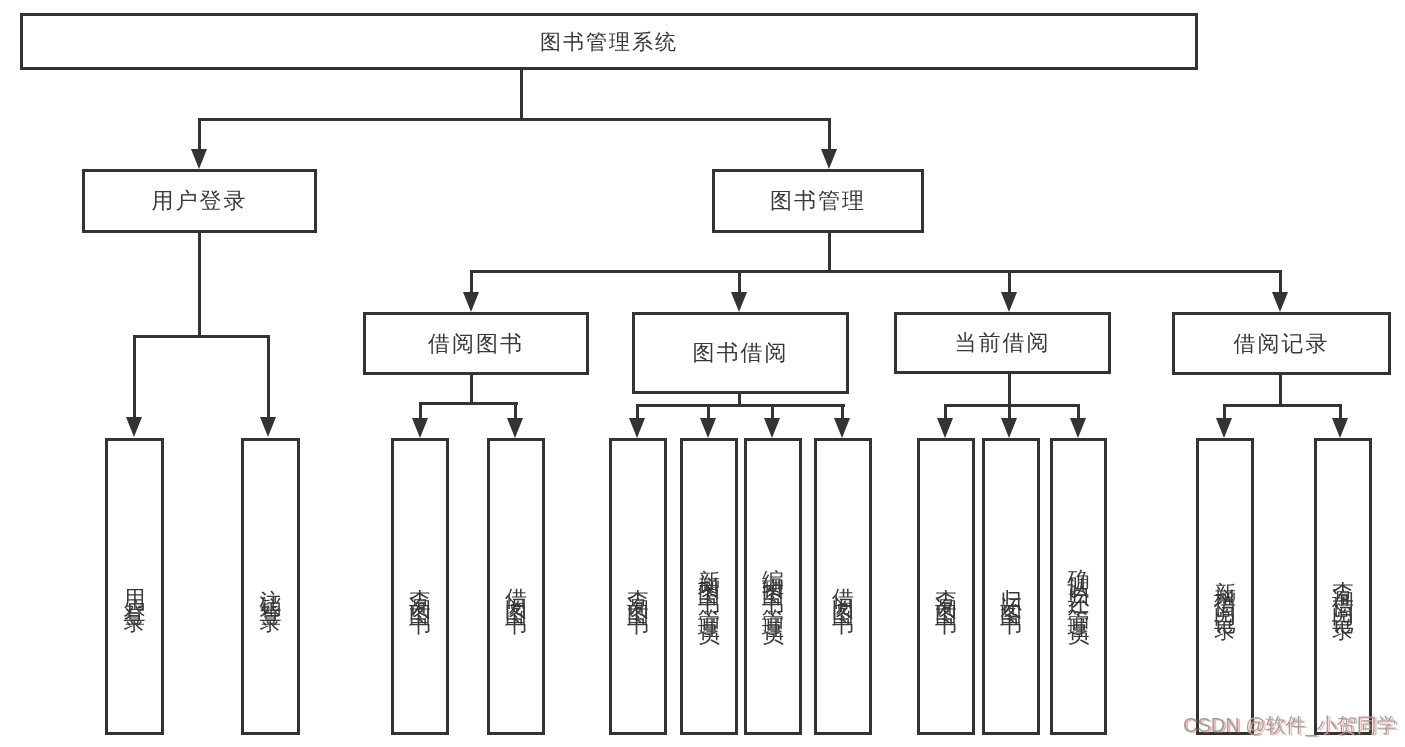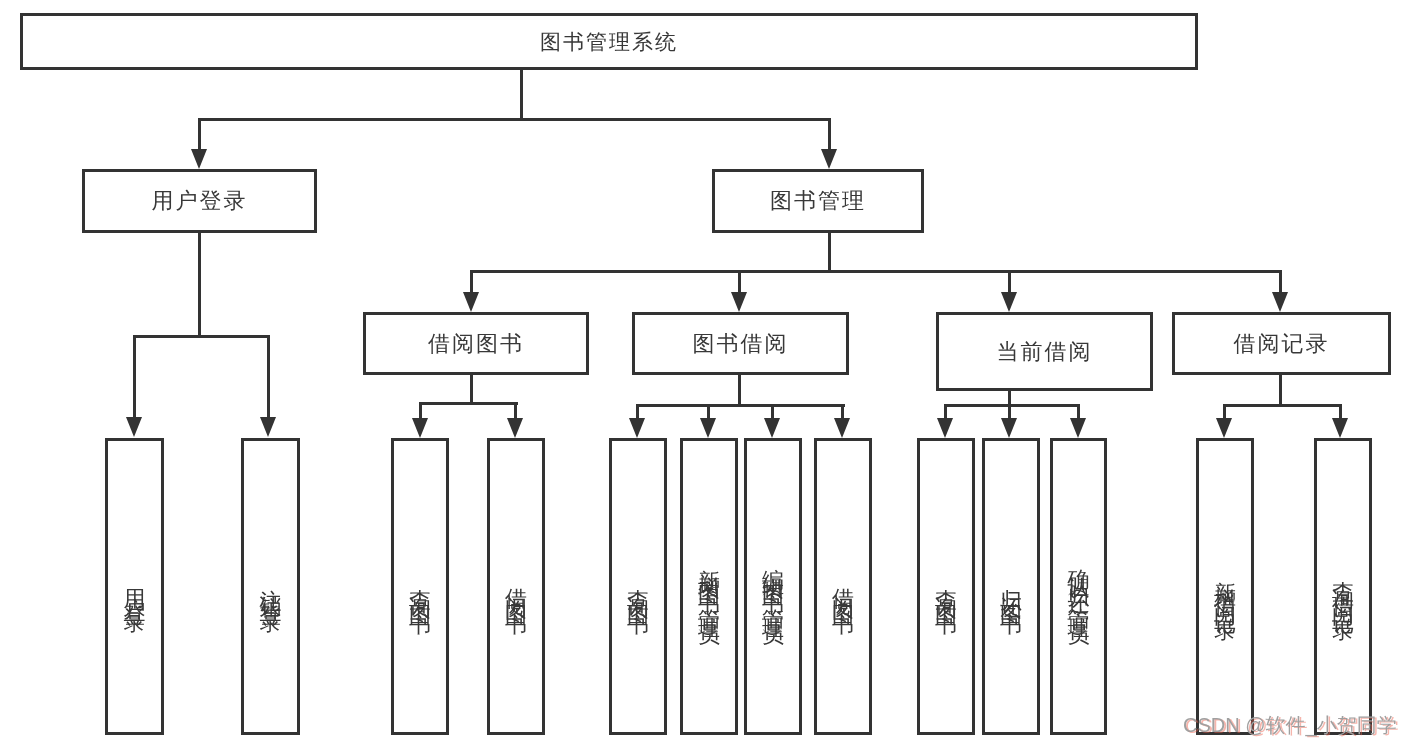--- a/index.html
+++ b/index.html
@@ -99,24 +99,24 @@
   <div class="box h" style="left:82px;top:169px;width:235px;height:64px">
     <span>用户登录</span>
   </div>
   <div class="box h" style="left:712px;top:169px;width:212px;height:64px">
     <span>图书管理</span>
   </div>
 
   <div class="box h" style="left:363px;top:312px;width:226px;height:63px">
     <span>借阅图书</span>
   </div>
-  <div class="box h" style="left:632px;top:312px;width:217px;height:63px">
+  <div class="box h" style="left:632px;top:312px;width:217px;height:82px">
     <span>图书借阅</span>
   </div>
-  <div class="box h" style="left:936px;top:312px;width:217px;height:79px">
+  <div class="box h" style="left:894px;top:312px;width:217px;height:62px">
     <span>当前借阅</span>
   </div>
   <div class="box h" style="left:1172px;top:312px;width:219px;height:63px">
     <span>借阅记录</span>
   </div>
 
   <div class="box v" style="left:105px;top:438px;width:59px;height:297px">
     <span>用户登录</span>
   </div>
   <div class="box v" style="left:241px;top:438px;width:59px;height:297px">

